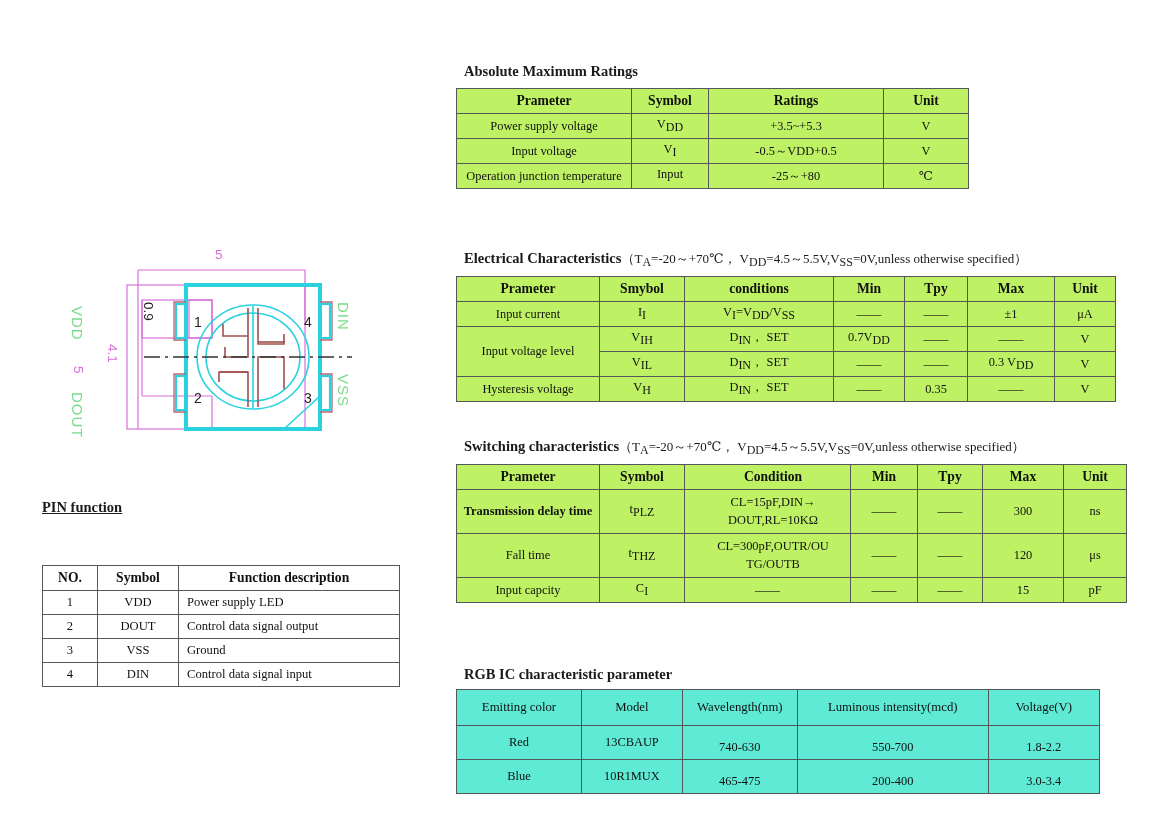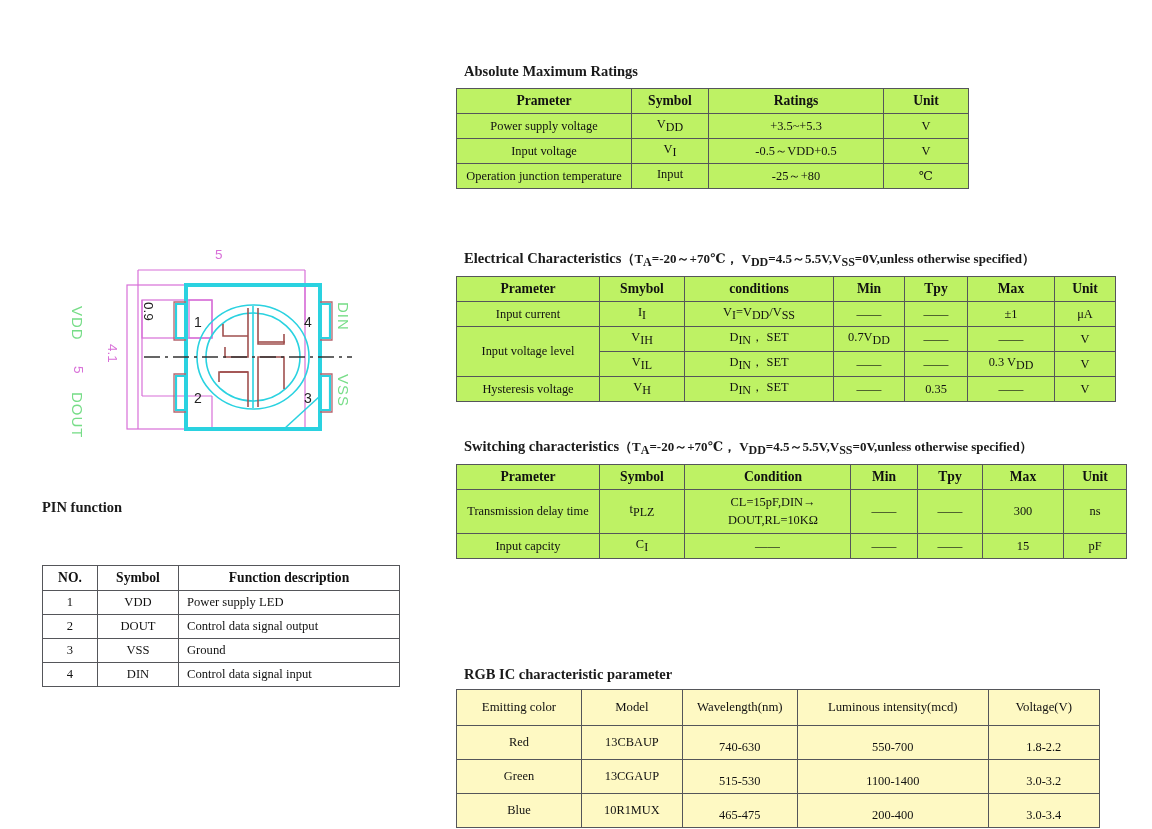--- a/index.html
+++ b/index.html
@@ -9,21 +9,21 @@
     color:#000;
     -webkit-font-smoothing:antialiased;
   }
   .abs{position:absolute;margin-top:48px;}
 
   
   .sect-title{
     font-family:"Liberation Serif","DejaVu Serif",serif;
     font-weight:bold;font-size:14.5px;color:#1a1a1a;white-space:nowrap;
   }
-  .sect-title .cond{font-weight:bold;font-size:13px;}
+  .sect-title .cond{font-weight:normal;font-size:13px;}
   .sub{font-size:12px;vertical-align:-0.28em;}
 
   
   table.ds{
     border-collapse:collapse;
     background:#bef264;
     font-size:12.4px;
     line-height:1.15;
   }
   table.ds td,table.ds th{
@@ -46,21 +46,21 @@
     border-collapse:collapse;background:#fff;font-size:12.6px;
   }
   table.pinfn td,table.pinfn th{
     border:1px solid #55565a;padding:4px 6px;font-weight:normal;color:#111;
     text-align:center;vertical-align:middle;
   }
   table.pinfn th{font-weight:bold;font-size:13.6px;}
   table.pinfn td.desc{text-align:left;padding-left:8px;}
 
   
-  table.rgb{border-collapse:collapse;background:#fef9c3;font-size:12.4px;}
+  table.rgb{border-collapse:collapse;background:#5eead4;font-size:12.4px;}
   table.rgb td,table.rgb th{
     border:1px solid #55565a;text-align:center;vertical-align:middle;
     font-weight:normal;color:#111;padding:6px 22px;
   }
   table.rgb th{font-size:12.8px;padding:10px 4px;}
   table.rgb td.low{padding-top:14px;padding-bottom:4px;}
   .c-red{color:#ff0000;}
   .c-green{color:#00cc22;}
   .c-blue{color:#2222dd;}
 
@@ -163,21 +163,21 @@
   <div class="vtext" style="left:300px;top:58px;color:#77dd88;transform:rotate(90deg);">DIN</div>
 
   <div class="vtext" style="left:300px;top:130px;color:#77dd88;transform:rotate(90deg);">VSS</div>
 
   <div class="pinnum" style="left:142px;top:70px;">1</div>
   <div class="pinnum" style="left:142px;top:146px;">2</div>
   <div class="pinnum" style="left:252px;top:146px;">3</div>
   <div class="pinnum" style="left:252px;top:70px;">4</div>
 </div>
 
-<div class="abs sect-title" style="left:42px;top:451px;">PIN function</div>
+<div class="abs sect-title" style="left:42px;top:451px;text-decoration:underline;">PIN function</div>
 
 <div class="abs" style="left:42px;top:517px;">
   <table class="pinfn">
     <thead>
       <tr>
         <th style="width:42px;">NO.</th>
         <th style="width:68px;">Symbol</th>
         <th style="width:208px;">Function description</th>
       </tr>
     </thead>
@@ -313,32 +313,44 @@
         <th style="width:76px;">Symbol</th>
         <th style="width:146px;padding-left:15px;">Condition</th>
         <th style="width:58px;">Min</th>
         <th style="width:56px;">Tpy</th>
         <th style="width:72px;">Max</th>
         <th style="width:54px;">Unit</th>
       </tr>
     </thead>
     <tbody>
       <tr>
-        <td style="line-height:1.35;">Transmission delay time</td>
+        <td style="line-height:1.35;font-weight:bold;">Transmission delay time</td>
         <td><span>t</span><span class="sub">PLZ</span></td>
         <td class="lft" style="line-height:1.5;">
           <span>CL=15pF,DIN→</span><br>
           <span>DOUT,RL=10KΩ</span>
         </td>
         <td><span class="fmt">——</span></td>
         <td><span class="fmt">——</span></td>
         <td>300</td>
         <td>ns</td>
       </tr>
       <tr>
+        <td>Fall time</td>
+        <td><span>t</span><span class="sub">THZ</span></td>
+        <td class="lft" style="line-height:1.5;">
+          <span>CL=300pF,OUTR/OU</span><br>
+          <span>TG/OUTB</span>
+        </td>
+        <td><span class="fmt">——</span></td>
+        <td><span class="fmt">——</span></td>
+        <td>120</td>
+        <td>μs</td>
+      </tr>
+      <tr>
         <td>Input capcity</td>
         <td><span>C</span><span class="sub">I</span></td>
         <td><span class="fmt">——</span></td>
         <td><span class="fmt">——</span></td>
         <td><span class="fmt">——</span></td>
         <td>15</td>
         <td>pF</td>
       </tr>
     </tbody>
   </table>
@@ -359,27 +371,20 @@
     </thead>
     <tbody>
       <tr>
         <td class="c-red">Red</td>
         <td>13CBAUP</td>
         <td class="low">740-630</td>
         <td class="low">550-700</td>
         <td class="low">1.8-2.2</td>
       </tr>
       <tr>
-        <td class="c-green">Green</td>
-        <td>13CGAUP</td>
-        <td class="low">515-530</td>
-        <td class="low">1100-1400</td>
-        <td class="low">3.0-3.2</td>
-      </tr>
-      <tr>
         <td class="c-blue">Blue</td>
         <td>10R1MUX</td>
         <td class="low">465-475</td>
         <td class="low">200-400</td>
         <td class="low">3.0-3.4</td>
       </tr>
     </tbody>
   </table>
 </div>
 

